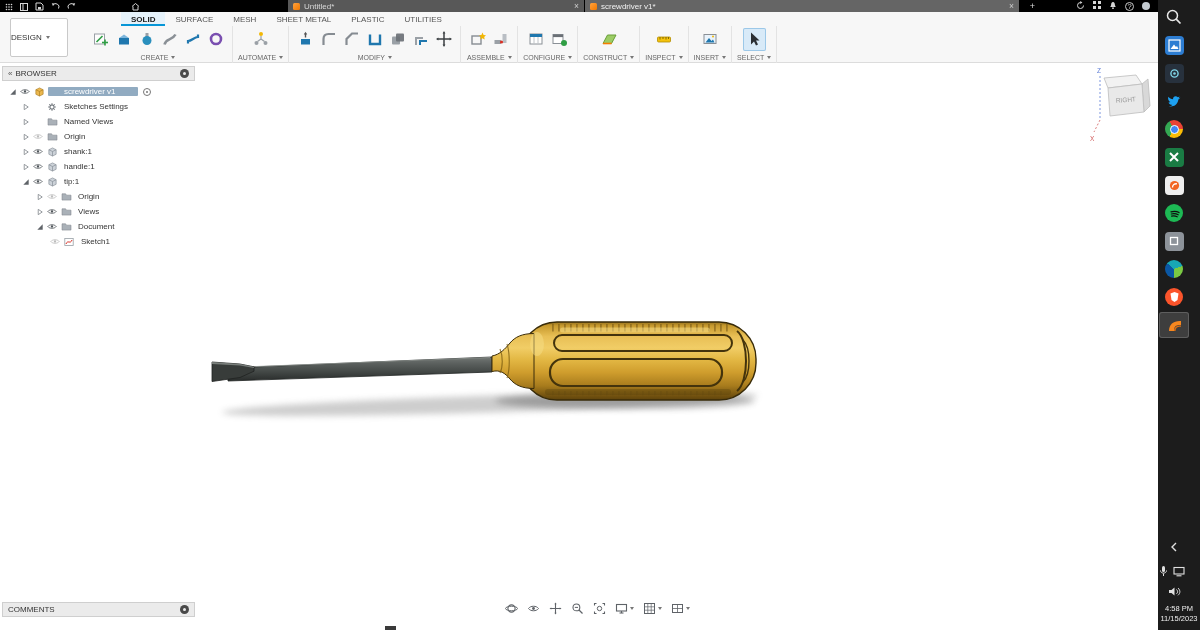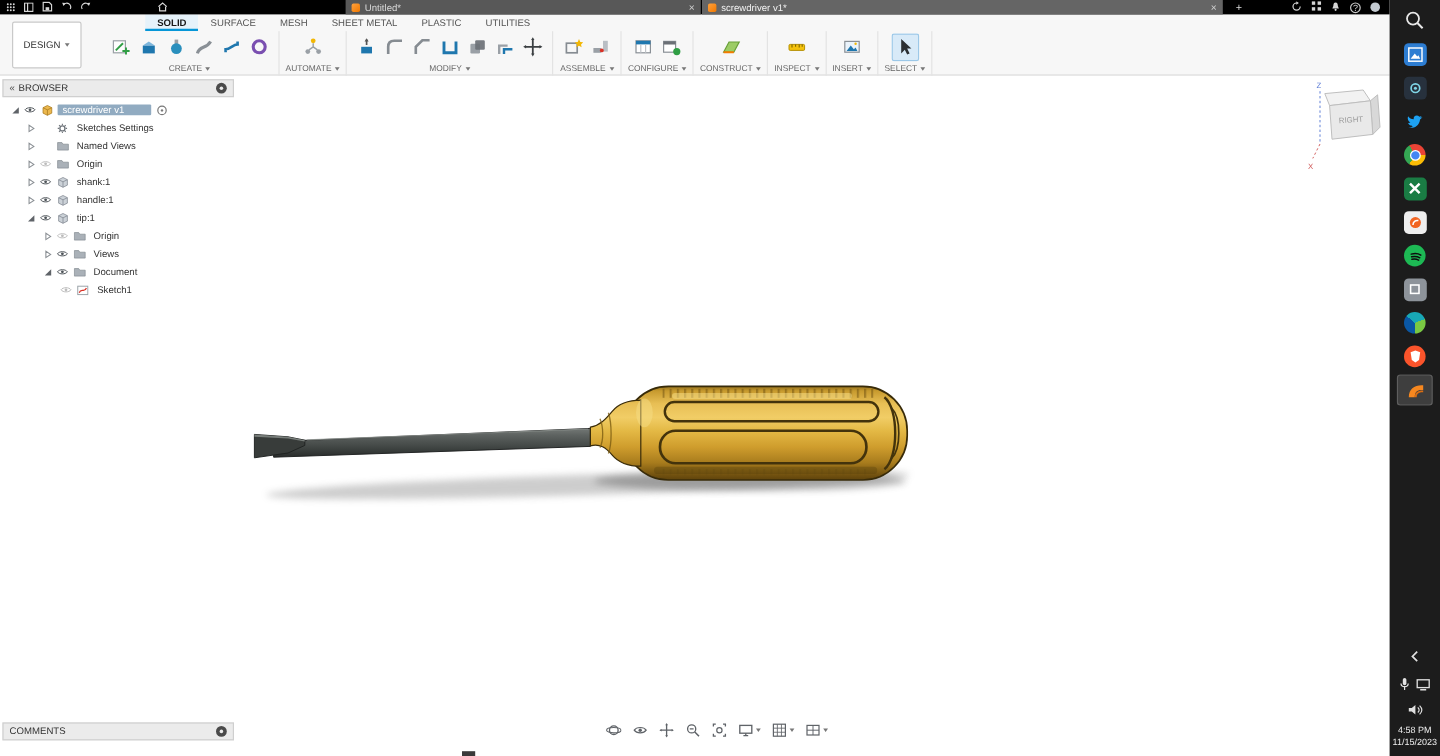--- a/index.html
+++ b/index.html
@@ -16,21 +16,21 @@
   .ttab1{left:288px;width:296px;background:#585858;}
   .ttab2{left:585px;width:434px;background:#656565;color:#f2f2f2;}
   .flogo{width:7px;height:7px;border-radius:1.5px;background:linear-gradient(135deg,#ffa13d,#f07800);flex:0 0 auto;}
   .newtab{position:absolute;left:1026px;top:0;width:13px;height:12px;display:flex;align-items:center;justify-content:center;color:#ddd;font-size:9px;}
   .tbright{position:absolute;right:8px;top:0;height:12px;display:flex;gap:8px;align-items:center;color:#d6d6d6;font-size:8px;}
   .avatar{width:8px;height:8px;border-radius:50%;background:#c3cad0;}
   .helpq{font-size:7.5px;border:1px solid #c9c9c9;border-radius:50%;width:9px;height:9px;display:flex;align-items:center;justify-content:center;}
 
   
   .ribbon{position:absolute;left:0;top:12px;width:1158px;height:51px;background:#f7f7f7;border-bottom:1px solid #dcdcdc;z-index:5;}
-  .design{position:absolute;left:10px;top:6px;width:58px;height:39px;background:#fff;border:1px solid #c9c9c9;border-radius:2px;display:flex;align-items:center;justify-content:center;gap:4px;font-size:8px;color:#333;}
+  .design{position:absolute;left:10px;top:6px;width:58px;height:39px;background:#fff;border:1px solid #c9c9c9;border-radius:2px;display:flex;align-items:center;gap:4px;font-size:8px;color:#333;}
   .rtabs{position:absolute;left:84px;top:0;height:14px;display:flex;padding-left:37px;}
   .rtab{display:flex;align-items:center;padding:0 10px;font-size:8px;color:#555;}
   .rtab.on{background:#e6f2fa;color:#1a1a1a;font-weight:bold;box-shadow:inset 0 -2px 0 #0696d7;}
   .groups{position:absolute;left:84px;top:14px;display:flex;height:37px;}
   .grp{display:flex;flex-direction:column;align-items:center;padding:0 5px;border-right:1px solid #e3e3e3;}
   .gi{display:flex;align-items:center;height:26px;}
   .cell{width:23px;height:23px;display:flex;align-items:center;justify-content:center;border-radius:2px;}
   .cell.selc{background:#d8eaf8;box-shadow:inset 0 0 0 1px #9cc8e8;}
   .glab{display:flex;align-items:center;gap:3px;font-size:7px;color:#666;height:10px;white-space:nowrap;}
   .car{width:0;height:0;border-left:2.5px solid transparent;border-right:2.5px solid transparent;border-top:3px solid #777;}
@@ -43,39 +43,39 @@
   .pgear{width:9px;height:9px;border-radius:50%;background:#4a4a4a;position:relative;flex:0 0 auto;}
   .pgear::after{content:"";position:absolute;left:3px;top:3px;width:3px;height:3px;border-radius:50%;background:#ebebeb;}
   .tree{padding:3px 0 5px;}
   .trow{height:15px;display:flex;align-items:center;gap:3px;white-space:nowrap;}
   .l0{padding-left:6px}.l1{padding-left:19px}.l2{padding-left:33px}.l3{padding-left:48px}
   .tw{width:9px;height:9px;display:flex;align-items:center;justify-content:center;flex:0 0 auto;}
   .eye{width:11px;display:flex;color:#4f555a;flex:0 0 auto;}
   .eye.dim{color:#bcbcbc;}
   .tic{width:11px;display:flex;flex:0 0 auto;}
   .lbl{padding:0 3px;}
-  .sel-l{background:#91abc1;color:#fff;border-radius:1px;padding:0 22px 0 4px;}
+  .sel-l{background:#91abc1;color:#fff;border-radius:1px;padding:0 22px 0 16px;}
   .radio{width:8px;height:8px;border:1px solid #777;border-radius:50%;position:relative;flex:0 0 auto;margin-left:2px;}
   .radio::after{content:"";position:absolute;left:2px;top:2px;width:2.5px;height:2.5px;border-radius:50%;background:#777;}
 
   
   .comments{position:absolute;left:2px;top:602px;width:193px;height:15px;background:#ebebeb;border:1px solid #cfcfcf;display:flex;align-items:center;gap:4px;padding:0 5px;font-size:8px;color:#333;z-index:4;}
   .navbar{position:absolute;left:505px;top:600px;height:17px;display:flex;align-items:center;gap:9px;z-index:4;color:#5f6368;}
   .nbtn{display:flex;align-items:center;gap:2px;}
   .bbar{position:absolute;left:0;top:620px;width:1158px;height:10px;background:#fff;z-index:3;}
   .notch{position:absolute;left:385px;top:626px;width:11px;height:4px;background:#3a3a3a;z-index:4;}
 
   
   .vc{position:absolute;left:1086px;top:62px;width:74px;height:84px;z-index:4;}
 
   
   .canvas{position:absolute;left:0;top:0;width:1158px;height:630px;z-index:1;}
 
   
-  .taskbar{position:absolute;left:1158px;top:0;width:42px;height:630px;background:#1c1c1c;display:flex;flex-direction:column;align-items:center;padding:3px 1px 2px;z-index:7;}
+  .taskbar{position:absolute;left:1158px;top:0;width:42px;height:630px;background:#1c1c1c;display:flex;flex-direction:column;padding:3px 1px 2px;z-index:7;}
   .tbt{width:30px;height:26px;display:flex;align-items:center;justify-content:center;border-radius:3px;margin:1px 0;flex:0 0 auto;}
   .tbt.act{background:#3e3e3e;box-shadow:inset 0 0 0 1px #5e5e5e;}
   .appic{width:19px;height:19px;border-radius:4px;display:flex;align-items:center;justify-content:center;overflow:hidden;}
   .ic-photos{background:#2d7dd2;}
   .ic-dark{background:#27313d;}
   .ic-excel{background:#1a7c44;}
   .ic-orange{background:#efefef;}
   .ic-gray{background:#8d939a;}
   .chromeic{width:18px;height:18px;border-radius:50%;background:conic-gradient(from -30deg,#ea4335 0 120deg,#fbbc05 120deg 240deg,#34a853 240deg 360deg);position:relative;}
   .chromeic::after{content:"";position:absolute;inset:4.5px;background:#4285f4;border:1.5px solid #fff;border-radius:50%;}

